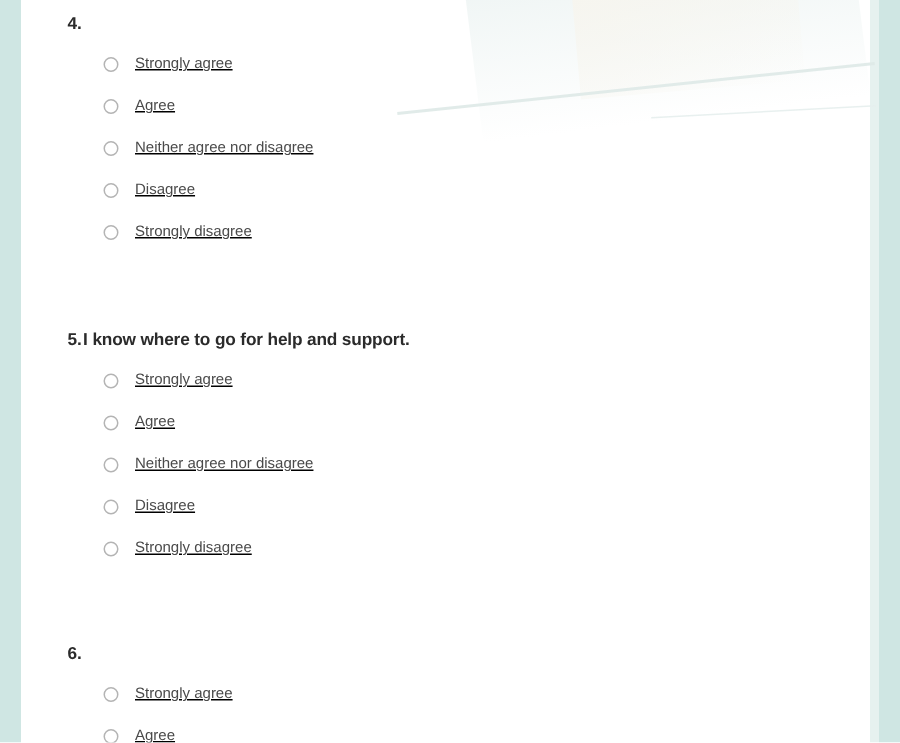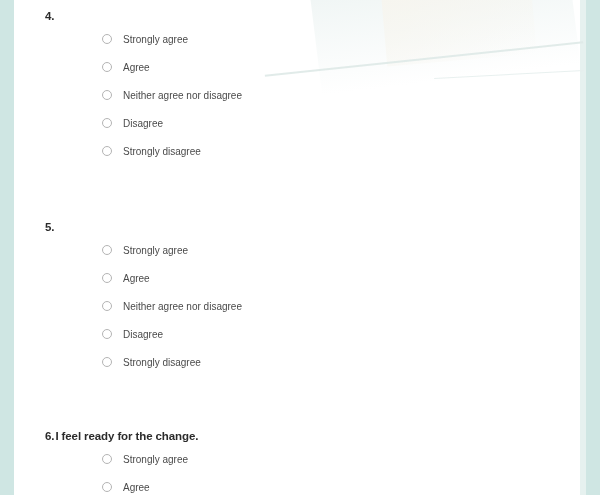--- a/index.html
+++ b/index.html
@@ -132,23 +132,25 @@
     letter-spacing: -0.1px;
     margin-left: 1px;
   }
 
   .options {
     margin-top: 11px;
   }
 
   .option-row {
     display: flex;
+    align-items: center;
     height: 18px;
     margin-bottom: 10px;
-    padding-left: 88px;
+    padding-left: 55px;
+    text-decoration: underline;
   }
   .radio {
     width: 10px;
     height: 10px;
     border: 1px solid #b4b4b4;
     border-radius: 50%;
     background: #ffffff;
     flex: 0 0 auto;
     box-sizing: border-box;
   }
@@ -209,20 +211,21 @@
             <span class="option-label">Strongly disagree</span>
           </div>
         </div>
       </div>
 
       <div class="q-gap"></div>
 
       <div class="question-block">
         <div class="q-header">
           <span class="q-number">5.</span>
+          <span class="q-text">I know where to go for help and support.</span>
         </div>
         <div class="options">
           <div class="option-row">
             <span class="radio"></span>
             <span class="option-label">Strongly agree</span>
           </div>
           <div class="option-row">
             <span class="radio"></span>
             <span class="option-label">Agree</span>
           </div>
@@ -239,21 +242,20 @@
             <span class="option-label">Strongly disagree</span>
           </div>
         </div>
       </div>
 
       <div class="q-gap-small"></div>
 
       <div class="question-block">
         <div class="q-header">
           <span class="q-number">6.</span>
-          <span class="q-text">I feel ready for the change.</span>
         </div>
         <div class="options">
           <div class="option-row">
             <span class="radio"></span>
             <span class="option-label">Strongly agree</span>
           </div>
           <div class="option-row">
             <span class="radio"></span>
             <span class="option-label">Agree</span>
           </div>

